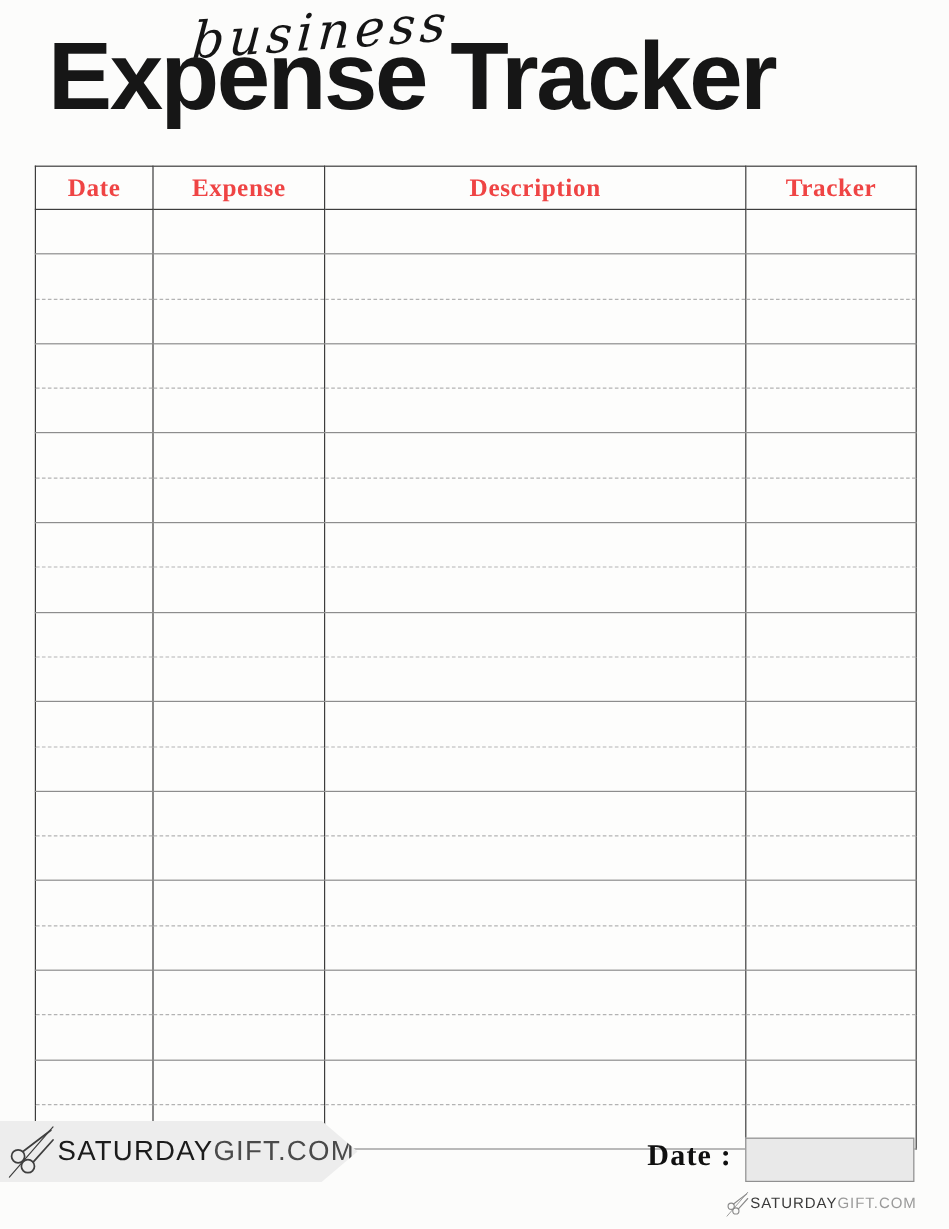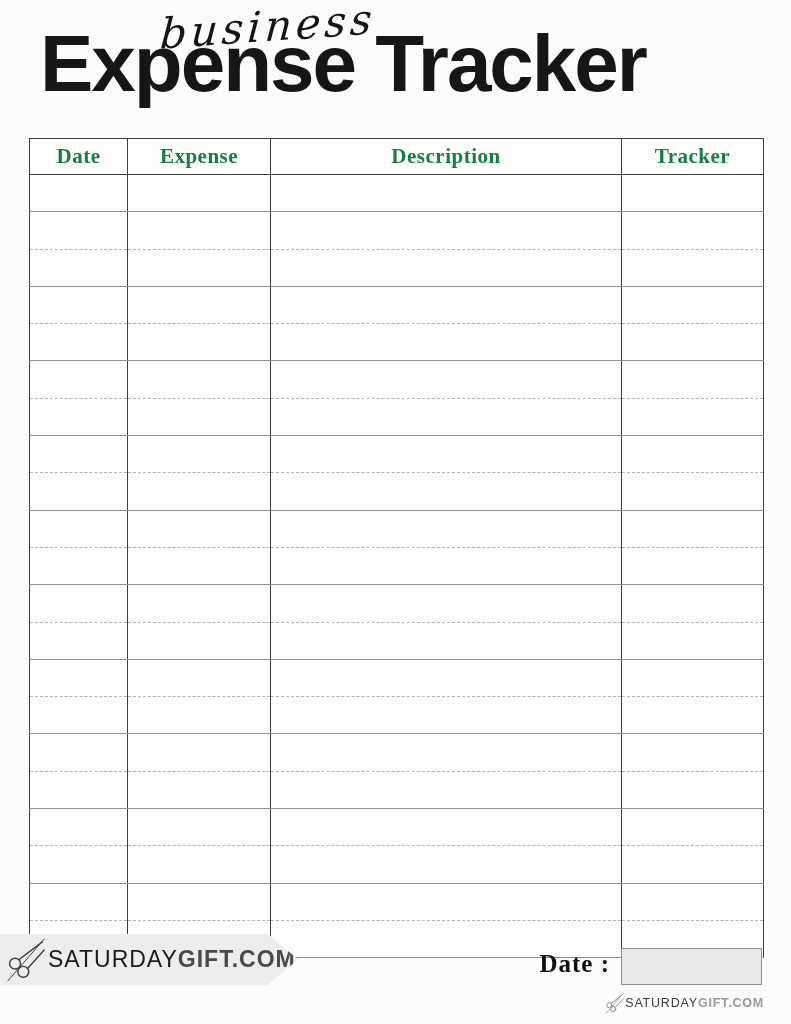--- a/index.html
+++ b/index.html
@@ -38,21 +38,21 @@
     width:734px;
     border-collapse:collapse;
     table-layout:fixed;
     border:1.5px solid #3d3d3d;
     border-bottom:1px solid #8d8d8d;
   }
   table.tracker th{
     height:33px;
     border:1.5px solid #3d3d3d;
     font-family:"Liberation Serif",serif;
-    font-weight:700;font-size:21px;color:#15803d;
+    font-weight:700;font-size:21px;color:#ef4444;
     text-align:center;vertical-align:middle;
     letter-spacing:0.5px;
     background:#fdfdfc;
   }
   table.tracker td{
     height:34.3px;
     border-left:1.5px solid #3d3d3d;
     border-right:1.5px solid #3d3d3d;
     background:#fdfdfc;
   }
@@ -63,21 +63,21 @@
   .banner{
     position:absolute;left:0;top:934px;
     width:300px;height:51px;
     background:#ededed;
     clip-path:polygon(0 0,268px 0,298px 50%,268px 100%,0 100%);
     display:flex;align-items:center;
     padding-left:6px;box-sizing:border-box;
   }
   .logo-text{white-space:nowrap;letter-spacing:1px;font-size:23px;line-height:1;}
   .logo-text .bold{font-weight:400;color:#1b1b1b;}
-  .logo-text .light{font-weight:700;color:#4a4a4a;margin-top:28px;}
+  .logo-text .light{font-weight:400;color:#4a4a4a;margin-top:28px;}
 
   .scissors{flex:0 0 auto;margin-right:2px;}
 
   
   .total-label{
     position:absolute;right:181px;top:950px;
     font-family:"Liberation Serif",serif;
     font-weight:700;font-size:25px;color:#101010;
     letter-spacing:1px;
   }

